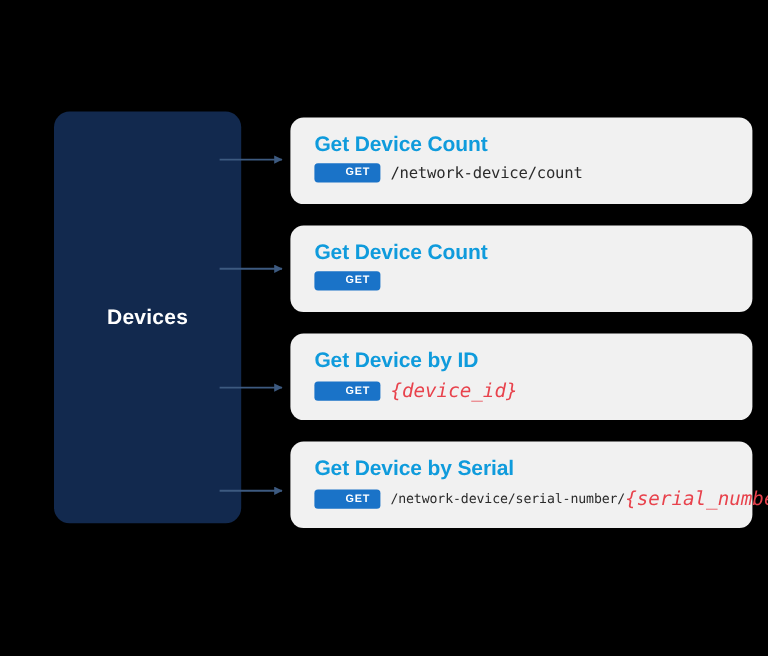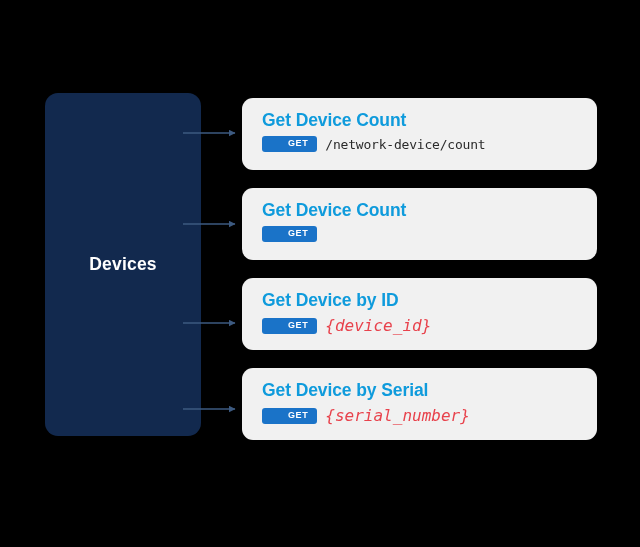--- a/index.html
+++ b/index.html
@@ -49,21 +49,21 @@
     top: 0;
     width: 640px;
     height: 547px;
     pointer-events: none;
   }
 
   
   .endpoint-card {
     position: absolute;
     left: 242px;
-    width: 355px;
+    width: 385px;
     height: 72px;
     background: #F1F1F1;
     border-radius: 11px;
     box-sizing: border-box;
     padding: 11px 0 0 20px;
   }
   .card-1 { top: 98px; }
   .card-2 { top: 188px; }
   .card-3 { top: 278px; }
   .card-4 { top: 368px; }
@@ -157,17 +157,18 @@
     <div class="card-endpoint">
       <span class="method-badge">GET</span>
         <span class="path-param">{device_id}</span>
     </div>
   </div>
 
   <div class="endpoint-card card-4">
     <div class="card-title">Get Device by Serial</div>
     <div class="card-endpoint">
       <span class="method-badge">GET</span>
+      <span class="path-text">/network-device/serial-number/</span>
         <span class="path-param">{serial_number}</span>
     </div>
   </div>
 
 </div>
 
 </body></html>

